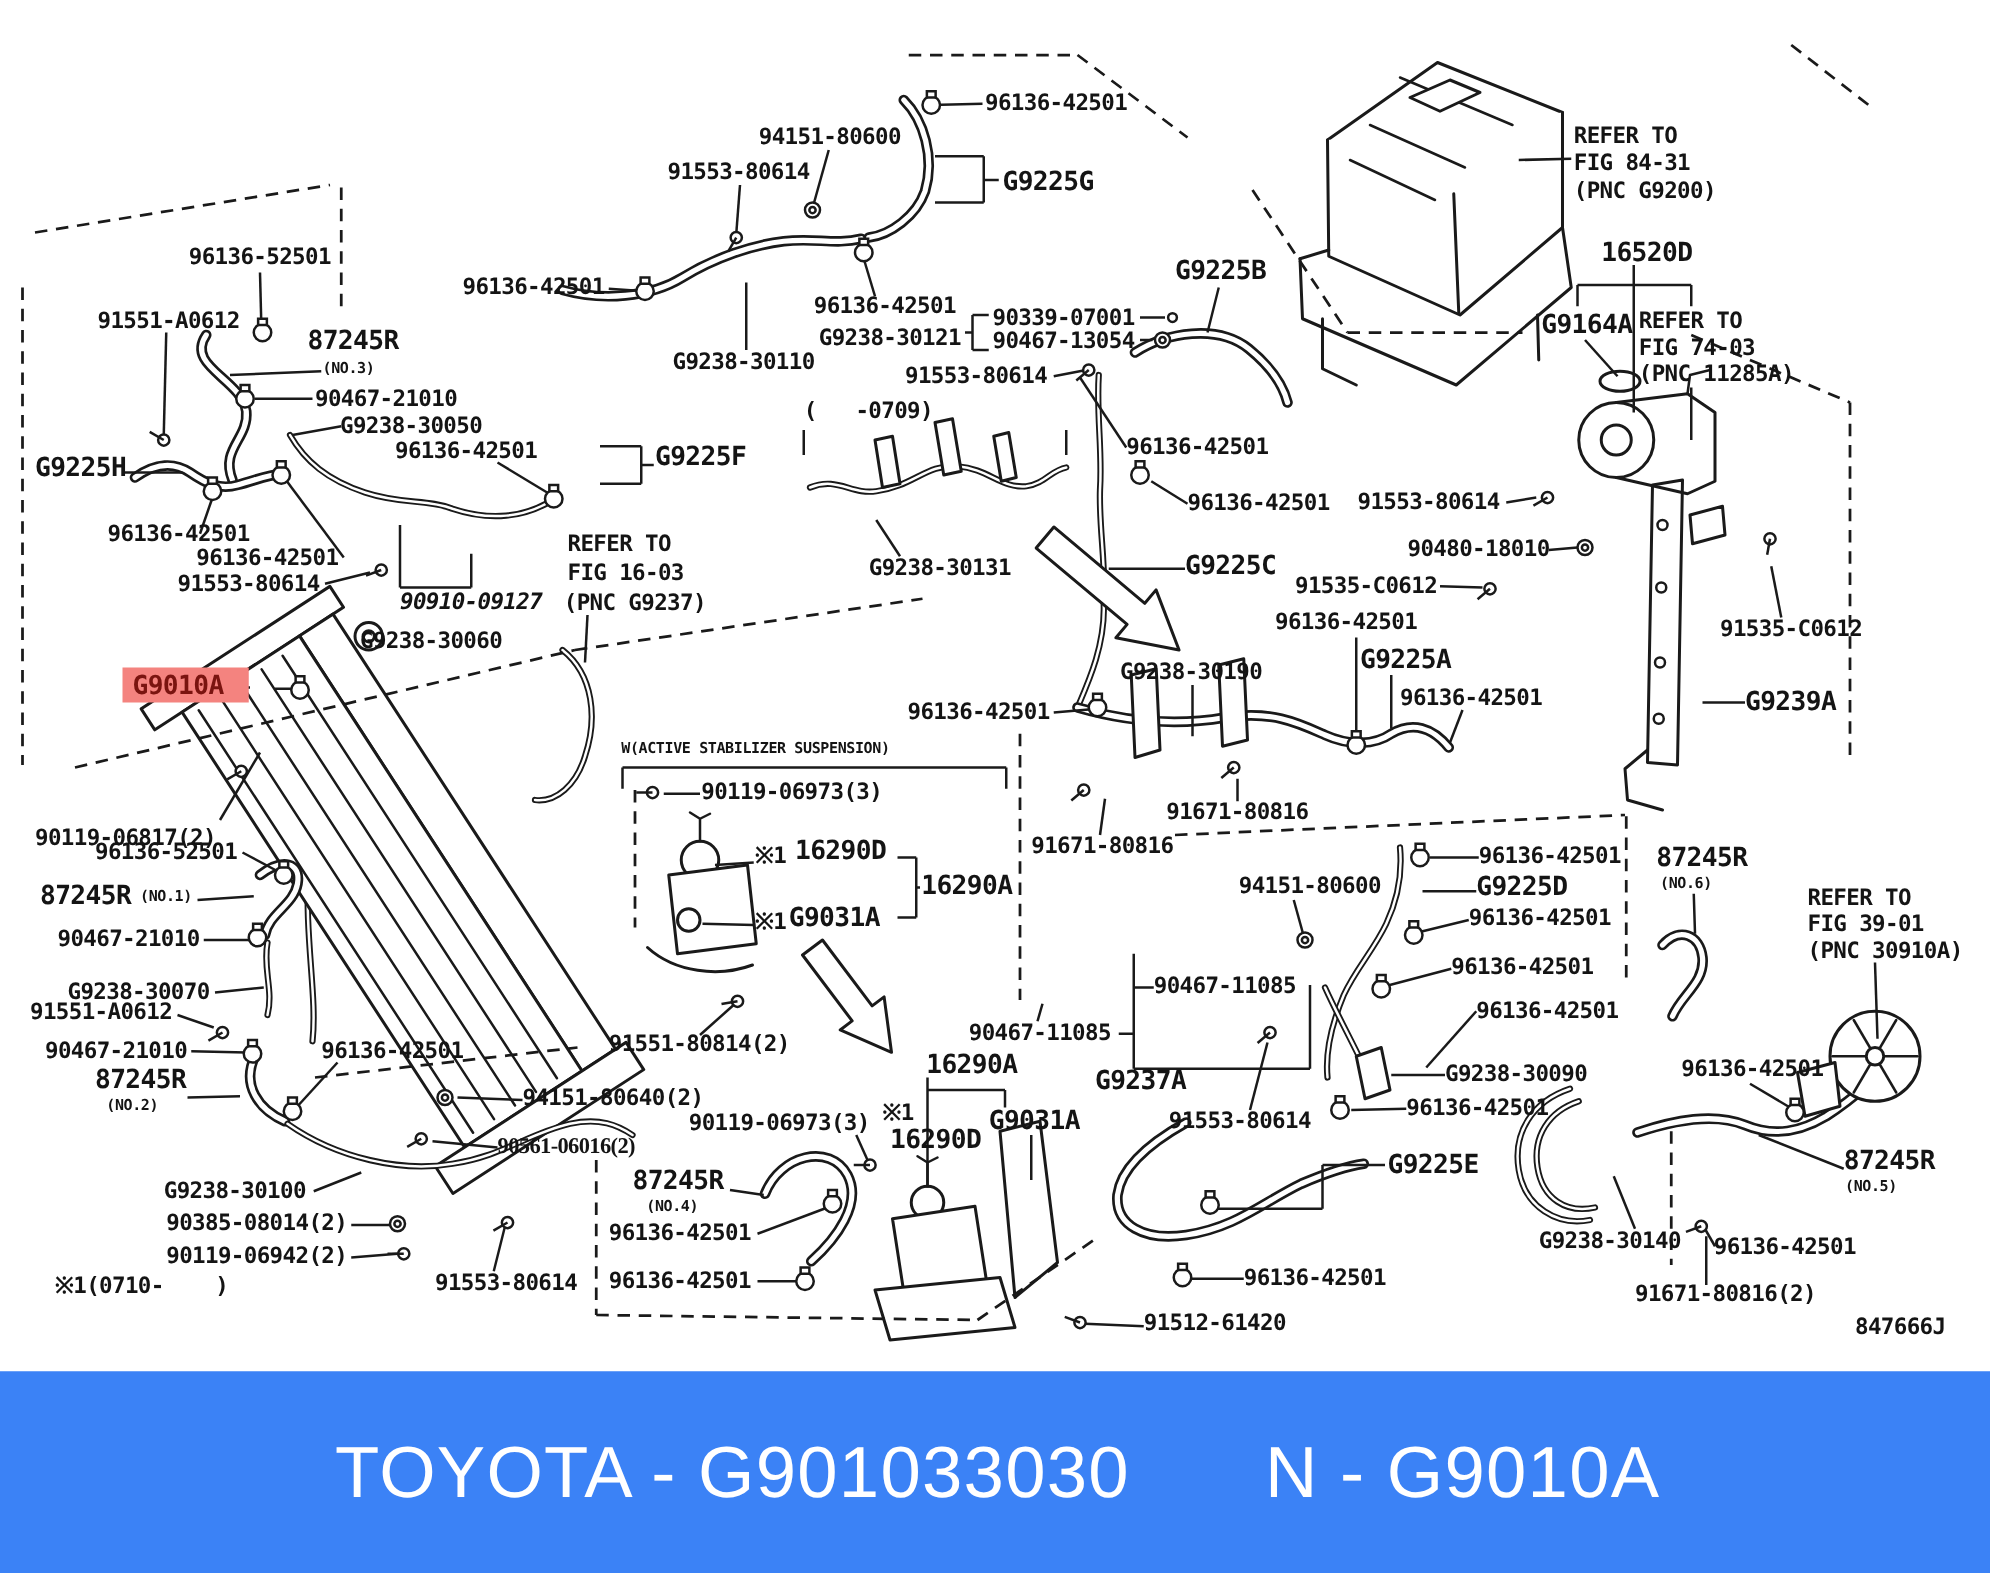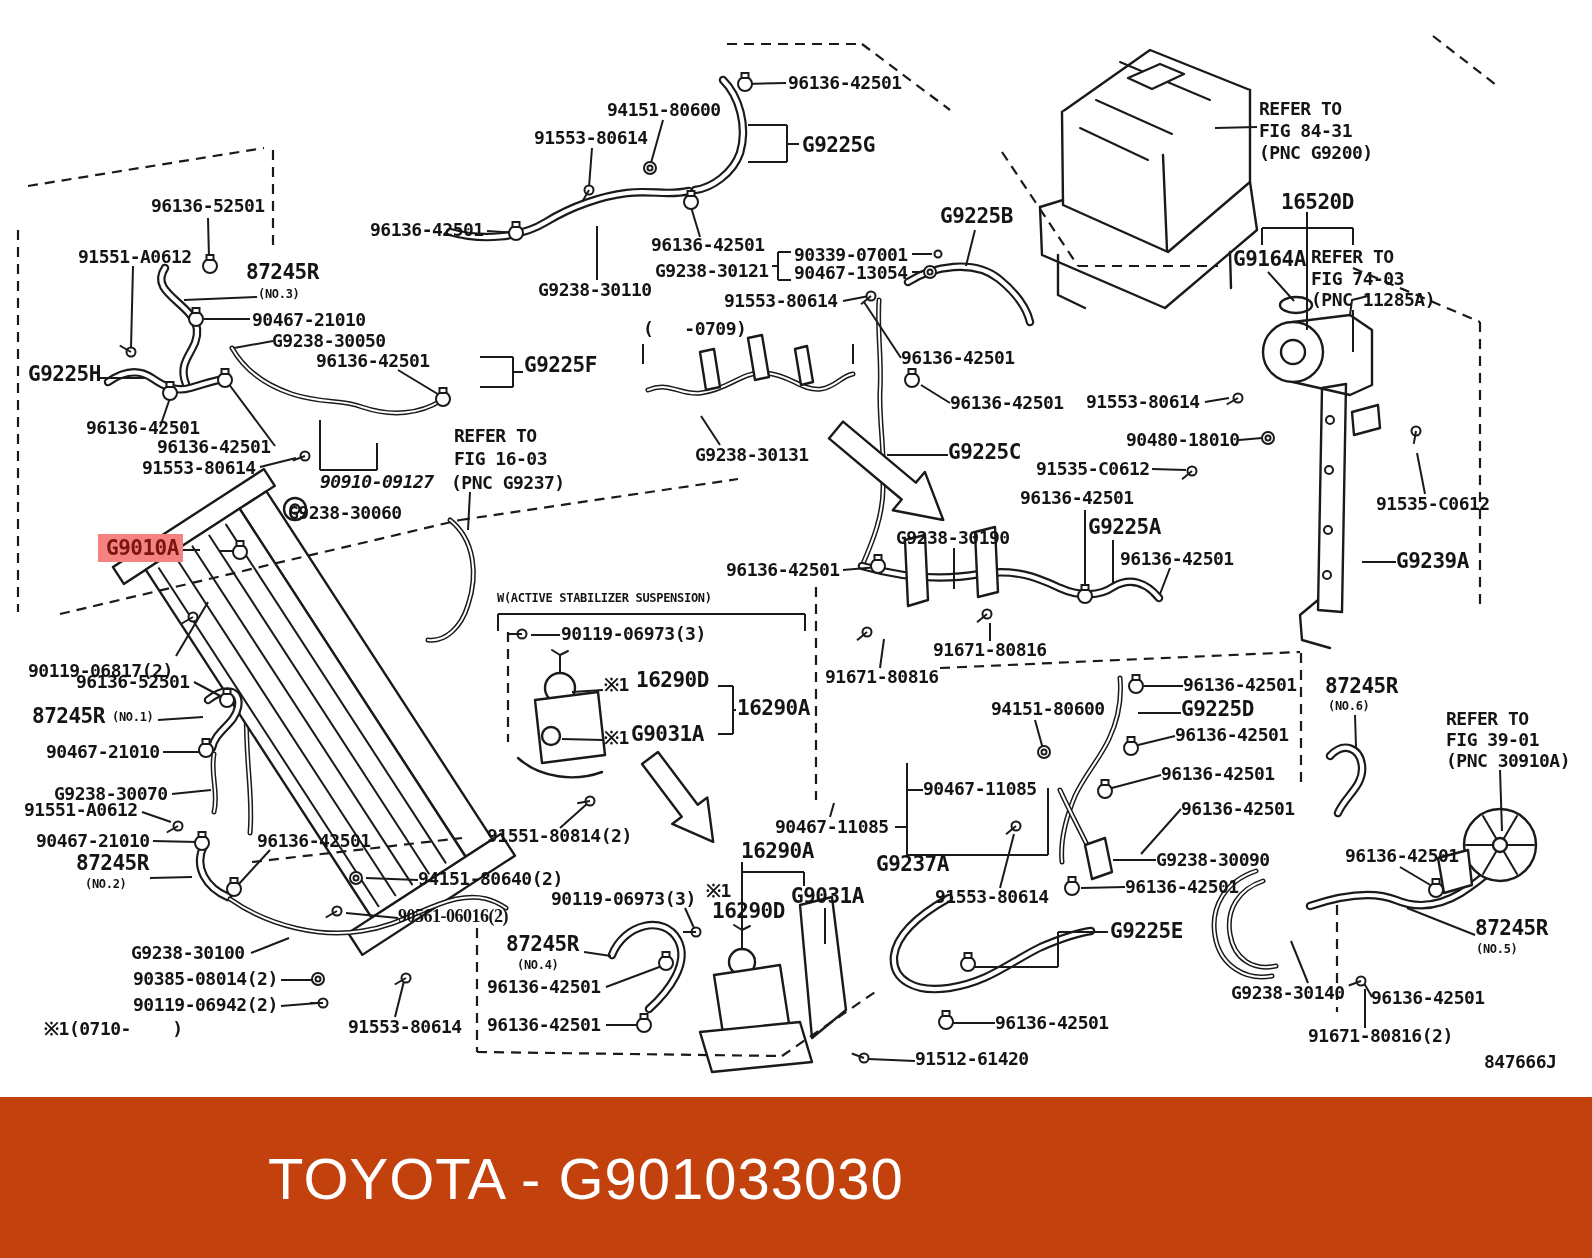--- a/index.html
+++ b/index.html
@@ -13,21 +13,21 @@
   .art .pipe-o{stroke-width:5;fill:none;}
   .art .pipe-i{stroke:#fff;stroke-width:2;fill:none;}
   .art .thin{stroke-width:2;}
   .dash{stroke:#1a1a1a;stroke-width:2.2;stroke-dasharray:10 7;fill:none;}
   .lead{stroke:#1a1a1a;stroke-width:2;fill:none;}
   .part{stroke:#1a1a1a;stroke-width:2;fill:#fff;}
   .lbl{position:absolute;font-weight:700;color:#141414;line-height:1.02;white-space:pre;}
   .md{font-size:18px;letter-spacing:-0.5px;}
   .lg{font-size:21px;letter-spacing:-0.5px;}
   .sm{font-size:12px;letter-spacing:-0.3px;}
-  .hl{padding:4px 4px 3px 8px;}
+  .hl{padding:4px 20px 3px 8px;}
   .footer{position:absolute;left:0;top:1097px;width:1592px;height:161px;background:#6f6f6f;}
   .footer span{position:absolute;top:50%;transform:translateY(-50%);
     font-family:"Liberation Sans",sans-serif;font-size:58px;color:#ffffff;letter-spacing:1px;}
   .f-left{left:268px;}
   .f-right{left:1012px;}
 </style>
 </head>
 <body>
 
 <div class="stage">
@@ -535,16 +535,17 @@
       <div class="lbl md" style="left: 1446px; top: 752px;">(PNC 30910A)</div>
       <div class="lbl md" style="left: 1345px; top: 847px;">96136-42501</div>
       <div class="lbl lg" style="left: 1475px; top: 918px;">87245R</div>
       <div class="lbl sm" style="left: 1476px; top: 943px;">(NO.5)</div>
       <div class="lbl md" style="left: 1231px; top: 984px;">G9238-30140</div>
       <div class="lbl md" style="left: 1371px; top: 989px;">96136-42501</div>
       <div class="lbl md" style="left: 1308px; top: 1027px;">91671-80816(2)</div>
       <div class="lbl md" style="left: 1484px; top: 1053px;">847666J</div>
     </div>
 
-  <div class="footer" style="background: #c2410c;">
+  <div class="footer" style="background: #3b82f6;">
     <span class="f-left" style="color: rgb(255, 255, 255);">TOYOTA - G901033030</span>
+    <span class="f-right" style="color: rgb(255, 255, 255);">N - G9010A</span>
   </div>
 </div>
 
 </body></html>

